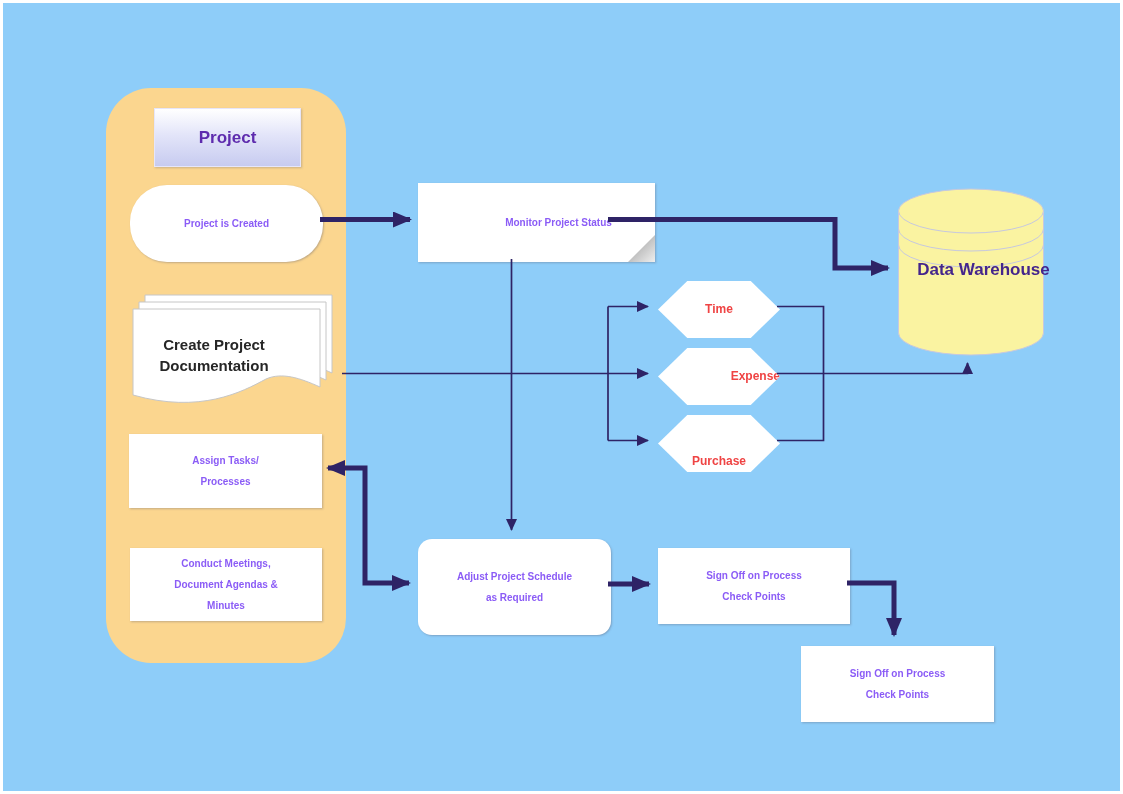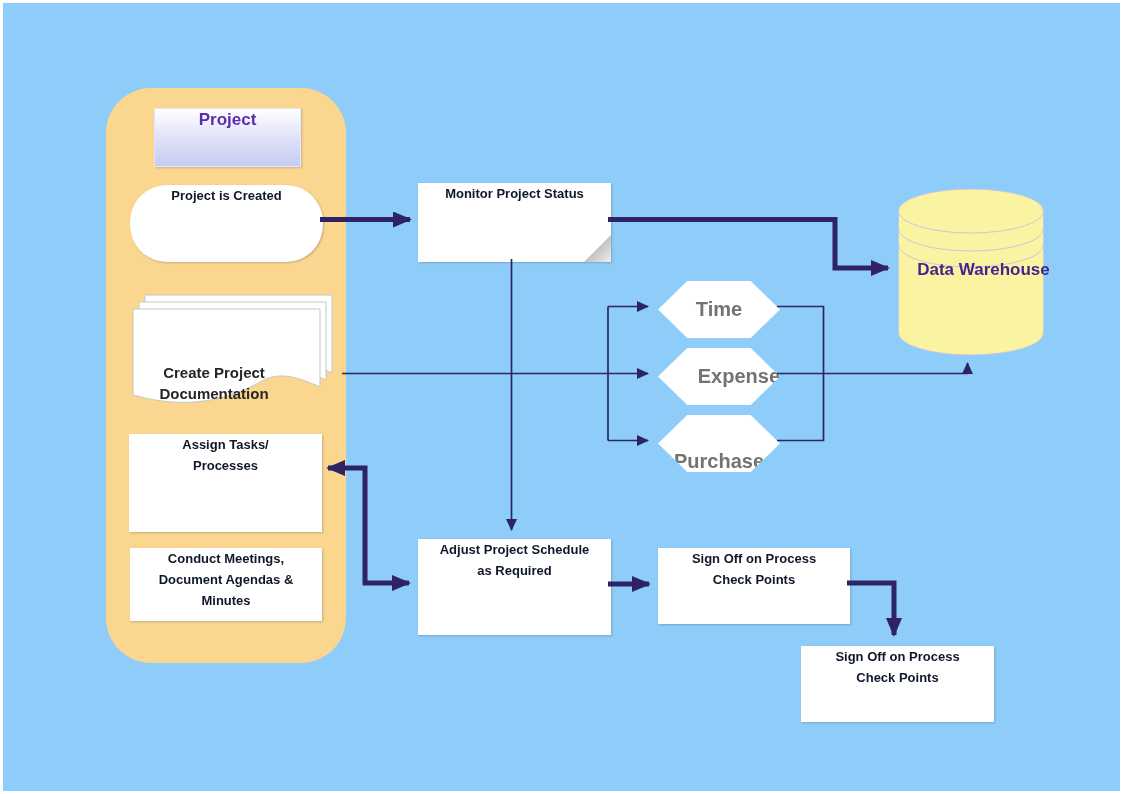--- a/index.html
+++ b/index.html
@@ -6,59 +6,58 @@
   body{
     width:1123px;height:794px;position:relative;overflow:hidden;
     background:#ffffff;
     font-family:"Liberation Sans", sans-serif;
   }
   .canvas{
     position:absolute;left:3px;top:3px;width:1117px;height:788px;
     background:#8ECDF9;
   }
   .node{
-    position:absolute;display:flex;justify-content:center;
+    position:absolute;display:flex;align-items:center;justify-content:center;
     text-align:center;
   }
   .txt{
-    font-weight:bold;color:#0f172a;font-size:13px;line-height:21px;
+    font-weight:bold;color:#8b5cf6;font-size:10px;line-height:21px;
     white-space:pre-line;
   }
   .white-rect{background:#ffffff;box-shadow:1px 1px 2px rgba(90,90,110,0.35);}
   .container-group{
     position:absolute;left:103px;top:85px;width:240px;height:575px;
     background:#FBD68F;border-radius:45px;
   }
   .group-title{
     position:absolute;left:151px;top:105px;width:145px;height:57px;
     background:linear-gradient(to bottom,#FFFFFF 0%,#E3E5F9 45%,#C7CBF0 100%);
     border:1px solid #E6E6FA;box-shadow:1px 1px 2px rgba(90,90,110,0.3);
   }
   .group-title .txt{font-size:17px;color:#5E2CAE;}
   .rounded{border-radius:37px;}
   .hex{
     position:absolute;left:655px;width:122px;height:57px;background:#ffffff;
     clip-path:polygon(0 50%,24% 0,76% 0,100% 50%,76% 100%,24% 100%);
     display:flex;align-items:center;justify-content:center;
   }
-  .hex .txt{font-size:20px;color:#737373;}
+  .hex .txt{font-size:12px;color:#ef4444;}
   .fold{
     position:absolute;right:0;bottom:0;width:27px;height:27px;
     background:linear-gradient(135deg,#8d8d8d 0%,#bdbdbd 45%,#efefef 100%);
     clip-path:polygon(100% 0,0 100%,100% 100%);
   }
   .wh-label{
     position:absolute;left:895px;top:257px;width:171px;text-align:center;
     font-weight:bold;font-size:17px;color:#44258C;
   }
   .doc-label{
     position:absolute;left:130px;top:331px;width:162px;text-align:center;
     font-weight:bold;font-size:15px;line-height:21px;color:#262626;
     white-space:pre-line;
-    margin-top:28px;
   }
   svg{position:absolute;}
   .layer{left:0;top:0;}
 </style>
 </head>
 <body>
 
 <div class="canvas">
 
   <div class="container-group"></div>
@@ -74,32 +73,32 @@
   <svg class="layer" style="left:127px;top:291px;" width="210" height="122" viewBox="0 0 210 122">
     <g fill="#ffffff" stroke="#C6C6C6" stroke-width="1">
       <path transform="translate(12,-14)" d="M3,15 H190 V93 C170,84 152,78 136,85 C112,98 70,120 3,101 Z"></path>
       <path transform="translate(6,-7)" d="M3,15 H190 V93 C170,84 152,78 136,85 C112,98 70,120 3,101 Z"></path>
       <path d="M3,15 H190 V93 C170,84 152,78 136,85 C112,98 70,120 3,101 Z"></path>
     </g>
   </svg>
   <div class="doc-label">Create Project
 Documentation</div>
 
-  <div class="node white-rect" style="left:126px;top:431px;width:193px;height:98px;">
+  <div class="node white-rect" style="left:126px;top:431px;width:193px;height:74px;">
     <span class="txt">Assign Tasks/
 Processes</span>
   </div>
 
   <div class="node white-rect" style="left:127px;top:545px;width:192px;height:73px;">
     <span class="txt">Conduct Meetings,
 Document Agendas &amp;
 Minutes</span>
   </div>
 
-  <div class="node white-rect" style="left:415px;top:180px;width:193px;height:79px;">
+  <div class="node white-rect" style="left:415px;top:180px;width:193px;height:79px;padding-left:44px;">
     <span class="txt">Monitor Project Status</span>
     <span class="fold"></span>
   </div>
 
   <svg class="layer" style="left:895px;top:185px;" width="146" height="169" viewBox="0 0 146 169">
     <path d="M0.5,23 L0.5,145 A72.5 22 0 0 0 145.5,145 L145.5,23 Z" fill="#FAF3A1" stroke="#C6C8DF" stroke-width="1"></path>
     <ellipse cx="73" cy="23" rx="72.5" ry="22" fill="#FAF3A1" stroke="#C6C8DF" stroke-width="1"></ellipse>
     <path d="M0.5,41 A72.5 22 0 0 0 145.5,41" fill="none" stroke="#C6C8DF" stroke-width="1"></path>
     <path d="M0.5,57 A72.5 22 0 0 0 145.5,57" fill="none" stroke="#C6C8DF" stroke-width="1"></path>
   </svg>
@@ -108,21 +107,21 @@
   <div class="hex" style="top:278px;">
     <span class="txt">Time</span>
   </div>
   <div class="hex" style="top:345px;justify-content:flex-end;">
     <span class="txt">Expense</span>
   </div>
   <div class="hex" style="top:412px;align-items:flex-end;">
     <span class="txt">Purchase</span>
   </div>
 
-  <div class="node white-rect" style="left:415px;top:536px;width:193px;height:96px;">
+  <div class="node white-rect" style="left:415px;top:536px;width:193px;height:96px;border-radius:14px;">
     <span class="txt">Adjust Project Schedule
 as Required</span>
   </div>
 
   <div class="node white-rect" style="left:655px;top:545px;width:192px;height:76px;">
     <span class="txt">Sign Off on Process
 Check Points</span>
   </div>
 
   <div class="node white-rect" style="left:798px;top:643px;width:193px;height:76px;">

